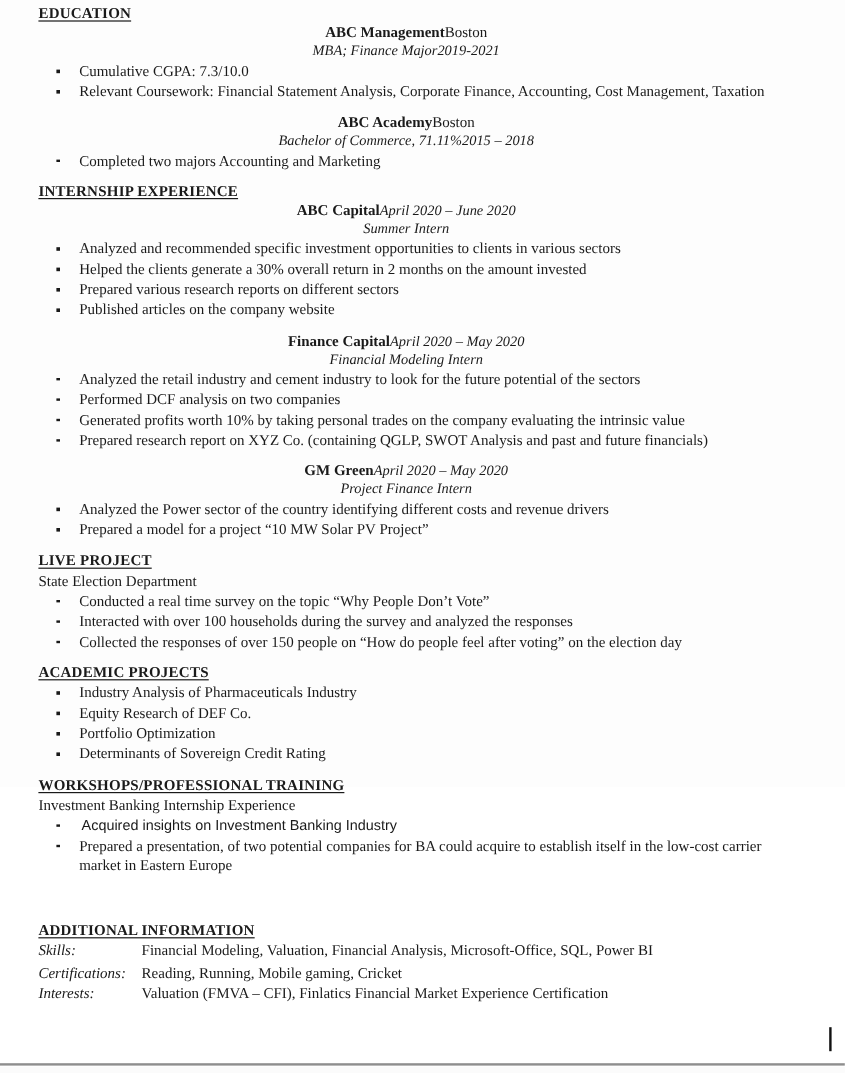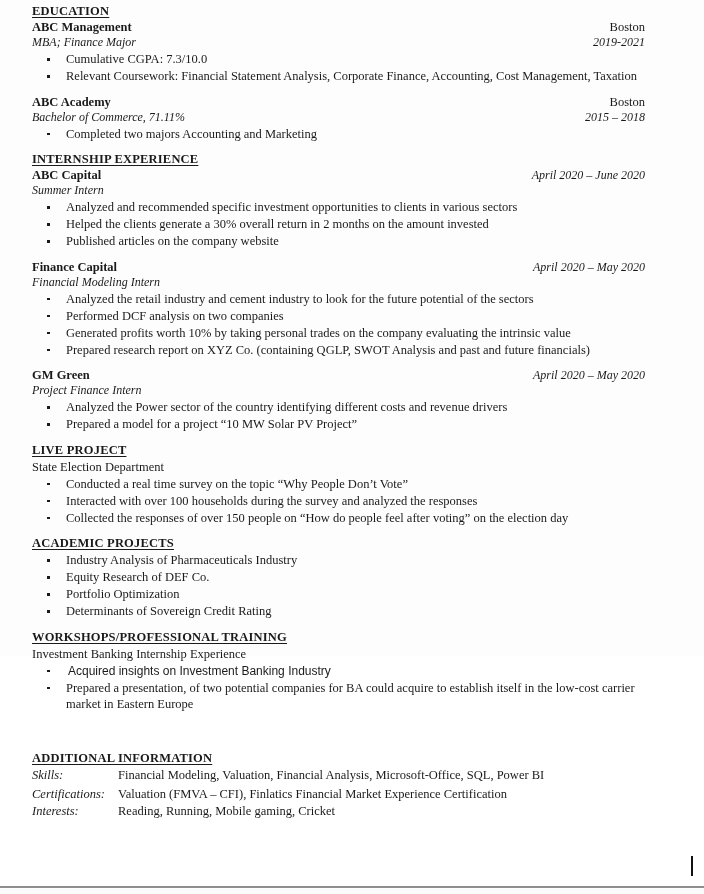--- a/index.html
+++ b/index.html
@@ -42,21 +42,21 @@
   }
   .section {
     margin-bottom: 10px;
   }
   .section.tight { margin-bottom: 4px; }
 
   
   .entry { margin-bottom: 1px; }
   .entry-row {
     display: flex;
-    justify-content: space-between;
+    justify-content: center;
     align-items: baseline;
     line-height: 15px;
   }
   .org {
     font-weight: bold;
     font-size: 12.5px;
   }
   .place {
     font-weight: normal;
     font-size: 12.5px;
@@ -235,20 +235,24 @@
           <li>
             <span class="dot"></span>
             <span>Analyzed and recommended specific investment opportunities to clients in various sectors</span>
           </li>
           <li>
             <span class="dot"></span>
             <span>Helped the clients generate a 30% overall return in 2 months on the amount invested</span>
           </li>
           <li>
             <span class="dot"></span>
+            <span>Prepared various research reports on different sectors</span>
+          </li>
+          <li>
+            <span class="dot"></span>
             <span>Published articles on the company website</span>
           </li>
         </ul>
       </div>
 
       <div class="entry-gap"></div>
 
       <div class="entry">
         <div class="entry-row">
           <span class="org">Finance Capital</span>
@@ -365,22 +369,22 @@
         <span class="info-label">Skills:</span>
         <span class="info-value">Financial Modeling, Valuation, Financial Analysis, Microsoft-Office, SQL, Power BI</span>
       </div>
 
       <div class="info-block">
         <div class="info-stack-labels">
           <div>Certifications:</div>
           <div>Interests:</div>
         </div>
         <div class="info-stack-values">
+          <div>Reading, Running, Mobile gaming, Cricket</div>
           <div>Valuation (FMVA – CFI), Finlatics Financial Market Experience Certification</div>
-          <div>Reading, Running, Mobile gaming, Cricket</div>
         </div>
       </div>
     </div>
 
   </div>
 
   <div class="artifact-bar"></div>
   <div class="bottom-rule"></div>
   <div class="bottom-rule2"></div>
 </div>

